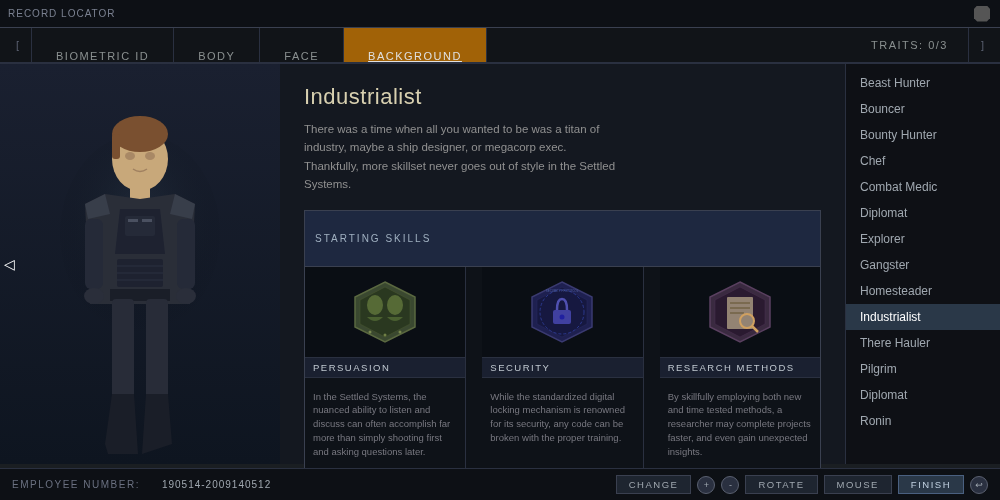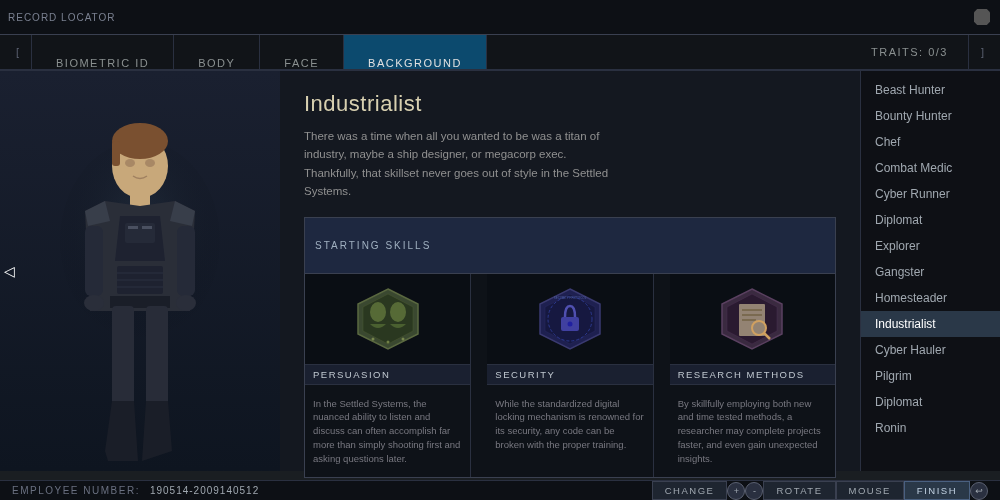--- a/index.html
+++ b/index.html
@@ -9,21 +9,21 @@
       background: #1a1e22;
       font-family: 'Arial', sans-serif;
       color: #c8c8c8;
       overflow: hidden;
       position: relative;
     }
 
     
     .top-bar {
       background: #0d1015;
-      height: 35px;
+      height: 28px;
       display: flex;
       align-items: center;
       padding: 0 8px;
       border-bottom: 1px solid #3a4050;
       position: relative;
     }
     .record-locator-label {
       font-size: 10px;
       color: #7a8090;
       letter-spacing: 1px;
@@ -64,21 +64,22 @@
       font-size: 11px;
       letter-spacing: 1.5px;
       text-transform: uppercase;
       color: #8a9090;
       border-right: 1px solid #2a3040;
       cursor: pointer;
       position: relative;
     }
     .nav-tab.active {
       color: #e0e0e0;
-      background: #0c4a6e;
+      background: #a16207;
+      text-decoration: underline;
     }
     .nav-tab-bracket {
       width: 28px;
       display: flex;
       align-items: center;
       justify-content: center;
       color: #5a6070;
       font-size: 11px;
       border-right: 1px solid #2a3040;
       height: 100%;
@@ -216,42 +217,42 @@
     .skill-desc {
       padding: 12px 8px;
       font-size: 9.5px;
       color: #787880;
       line-height: 1.45;
       min-height: 65px;
     }
 
     
     .sidebar-list {
-      width: 140px;
+      width: 155px;
       flex-shrink: 0;
       background: #0e1015;
       border-left: 1px solid #2a3040;
       overflow-y: auto;
       padding: 6px 0;
     }
     .sidebar-item {
       padding: 6px 14px;
       font-size: 12px;
       color: #a0a8b0;
       cursor: pointer;
       white-space: nowrap;
     }
     .sidebar-item.active {
       background: #2a3848;
       color: #ffffff;
     }
 
     
     .bottom-bar {
-      height: 20px;
+      height: 32px;
       background: #0d1015;
       border-top: 1px solid #2a3040;
       display: flex;
       align-items: center;
       padding: 0 12px;
       position: absolute;
       bottom: 0;
       left: 0;
       right: 0;
     }
@@ -259,25 +260,27 @@
       font-size: 10px;
       letter-spacing: 1.5px;
       text-transform: uppercase;
       color: #6a7080;
       margin-right: 10px;
     }
     .employee-number {
       font-size: 10px;
       color: #a0a8b0;
       letter-spacing: 1px;
+      margin-left: 12px;
     }
     .bottom-bar-right {
       margin-left: auto;
       display: flex;
       align-items: center;
+      gap: 6px;
     }
     .bottom-btn {
       background: #1e2530;
       border: 1px solid #3a4050;
       padding: 3px 12px;
       font-size: 9.5px;
       letter-spacing: 1.5px;
       text-transform: uppercase;
       color: #a0a8b0;
       cursor: pointer;
@@ -398,21 +401,21 @@
         <rect x="87" y="155" width="46" height="28" rx="2" fill="#1e2230"></rect>
         <line x1="87" y1="162" x2="133" y2="162" stroke="#3a4050" stroke-width="0.5"></line>
         <line x1="87" y1="169" x2="133" y2="169" stroke="#3a4050" stroke-width="0.5"></line>
         <line x1="87" y1="176" x2="133" y2="176" stroke="#3a4050" stroke-width="0.5"></line>
       </svg>
     </div>
   </div>
 
   <div class="description-panel">
     <h2 class="bg-title">Industrialist</h2>
-    <p class="bg-description">There was a time when all you wanted to be was a titan of industry, maybe a ship designer, or megacorp exec. Thankfully, that skillset never goes out of style in the Settled Systems.</p>
+    <p class="bg-description">There was a time when all you wanted to be was a titan of industry, maybe a ship designer, or megacorp exec. Thankfully, more skillset never goes out of style in the Settled Systems.</p>
 
     <div class="skills-section">
       <div class="skills-header">STARTING SKILLS</div>
       <div class="skills-grid">
 
         <div class="skill-item">
           <div class="skill-icon-area">
             <svg class="skill-badge" viewBox="0 0 70 70">
               <polygon points="35,5 65,20 65,50 35,65 5,50 5,20" fill="#3a4830" stroke="#5a6840" stroke-width="1.5"></polygon>
               <polygon points="35,10 60,23 60,47 35,60 10,47 10,23" fill="#2a3820" stroke="#4a5830" stroke-width="0.5"></polygon>
@@ -469,30 +472,30 @@
           <div class="skill-desc">By skillfully employing both new and time tested methods, a researcher may complete projects faster, and even gain unexpected insights.</div>
         </div>
 
       </div>
     </div>
   </div>
 
   <div class="sidebar-list">
 
   <div class="sidebar-item">Beast Hunter</div>
+      <div class="sidebar-item">Bouncer</div>
       <div class="sidebar-item">Bounty Hunter</div>
       <div class="sidebar-item">Chef</div>
       <div class="sidebar-item">Combat Medic</div>
-      <div class="sidebar-item">Cyber Runner</div>
       <div class="sidebar-item">Diplomat</div>
       <div class="sidebar-item">Explorer</div>
       <div class="sidebar-item">Gangster</div>
       <div class="sidebar-item">Homesteader</div>
       <div class="sidebar-item active">Industrialist</div>
-      <div class="sidebar-item">Cyber Hauler</div>
+      <div class="sidebar-item">There Hauler</div>
       <div class="sidebar-item">Pilgrim</div>
       <div class="sidebar-item">Diplomat</div>
       <div class="sidebar-item">Ronin</div>
     </div>
 
 </div>
 
 <div class="bottom-bar">
   <span class="employee-label">EMPLOYEE NUMBER:</span>
   <span class="employee-number">190514-2009140512</span>

